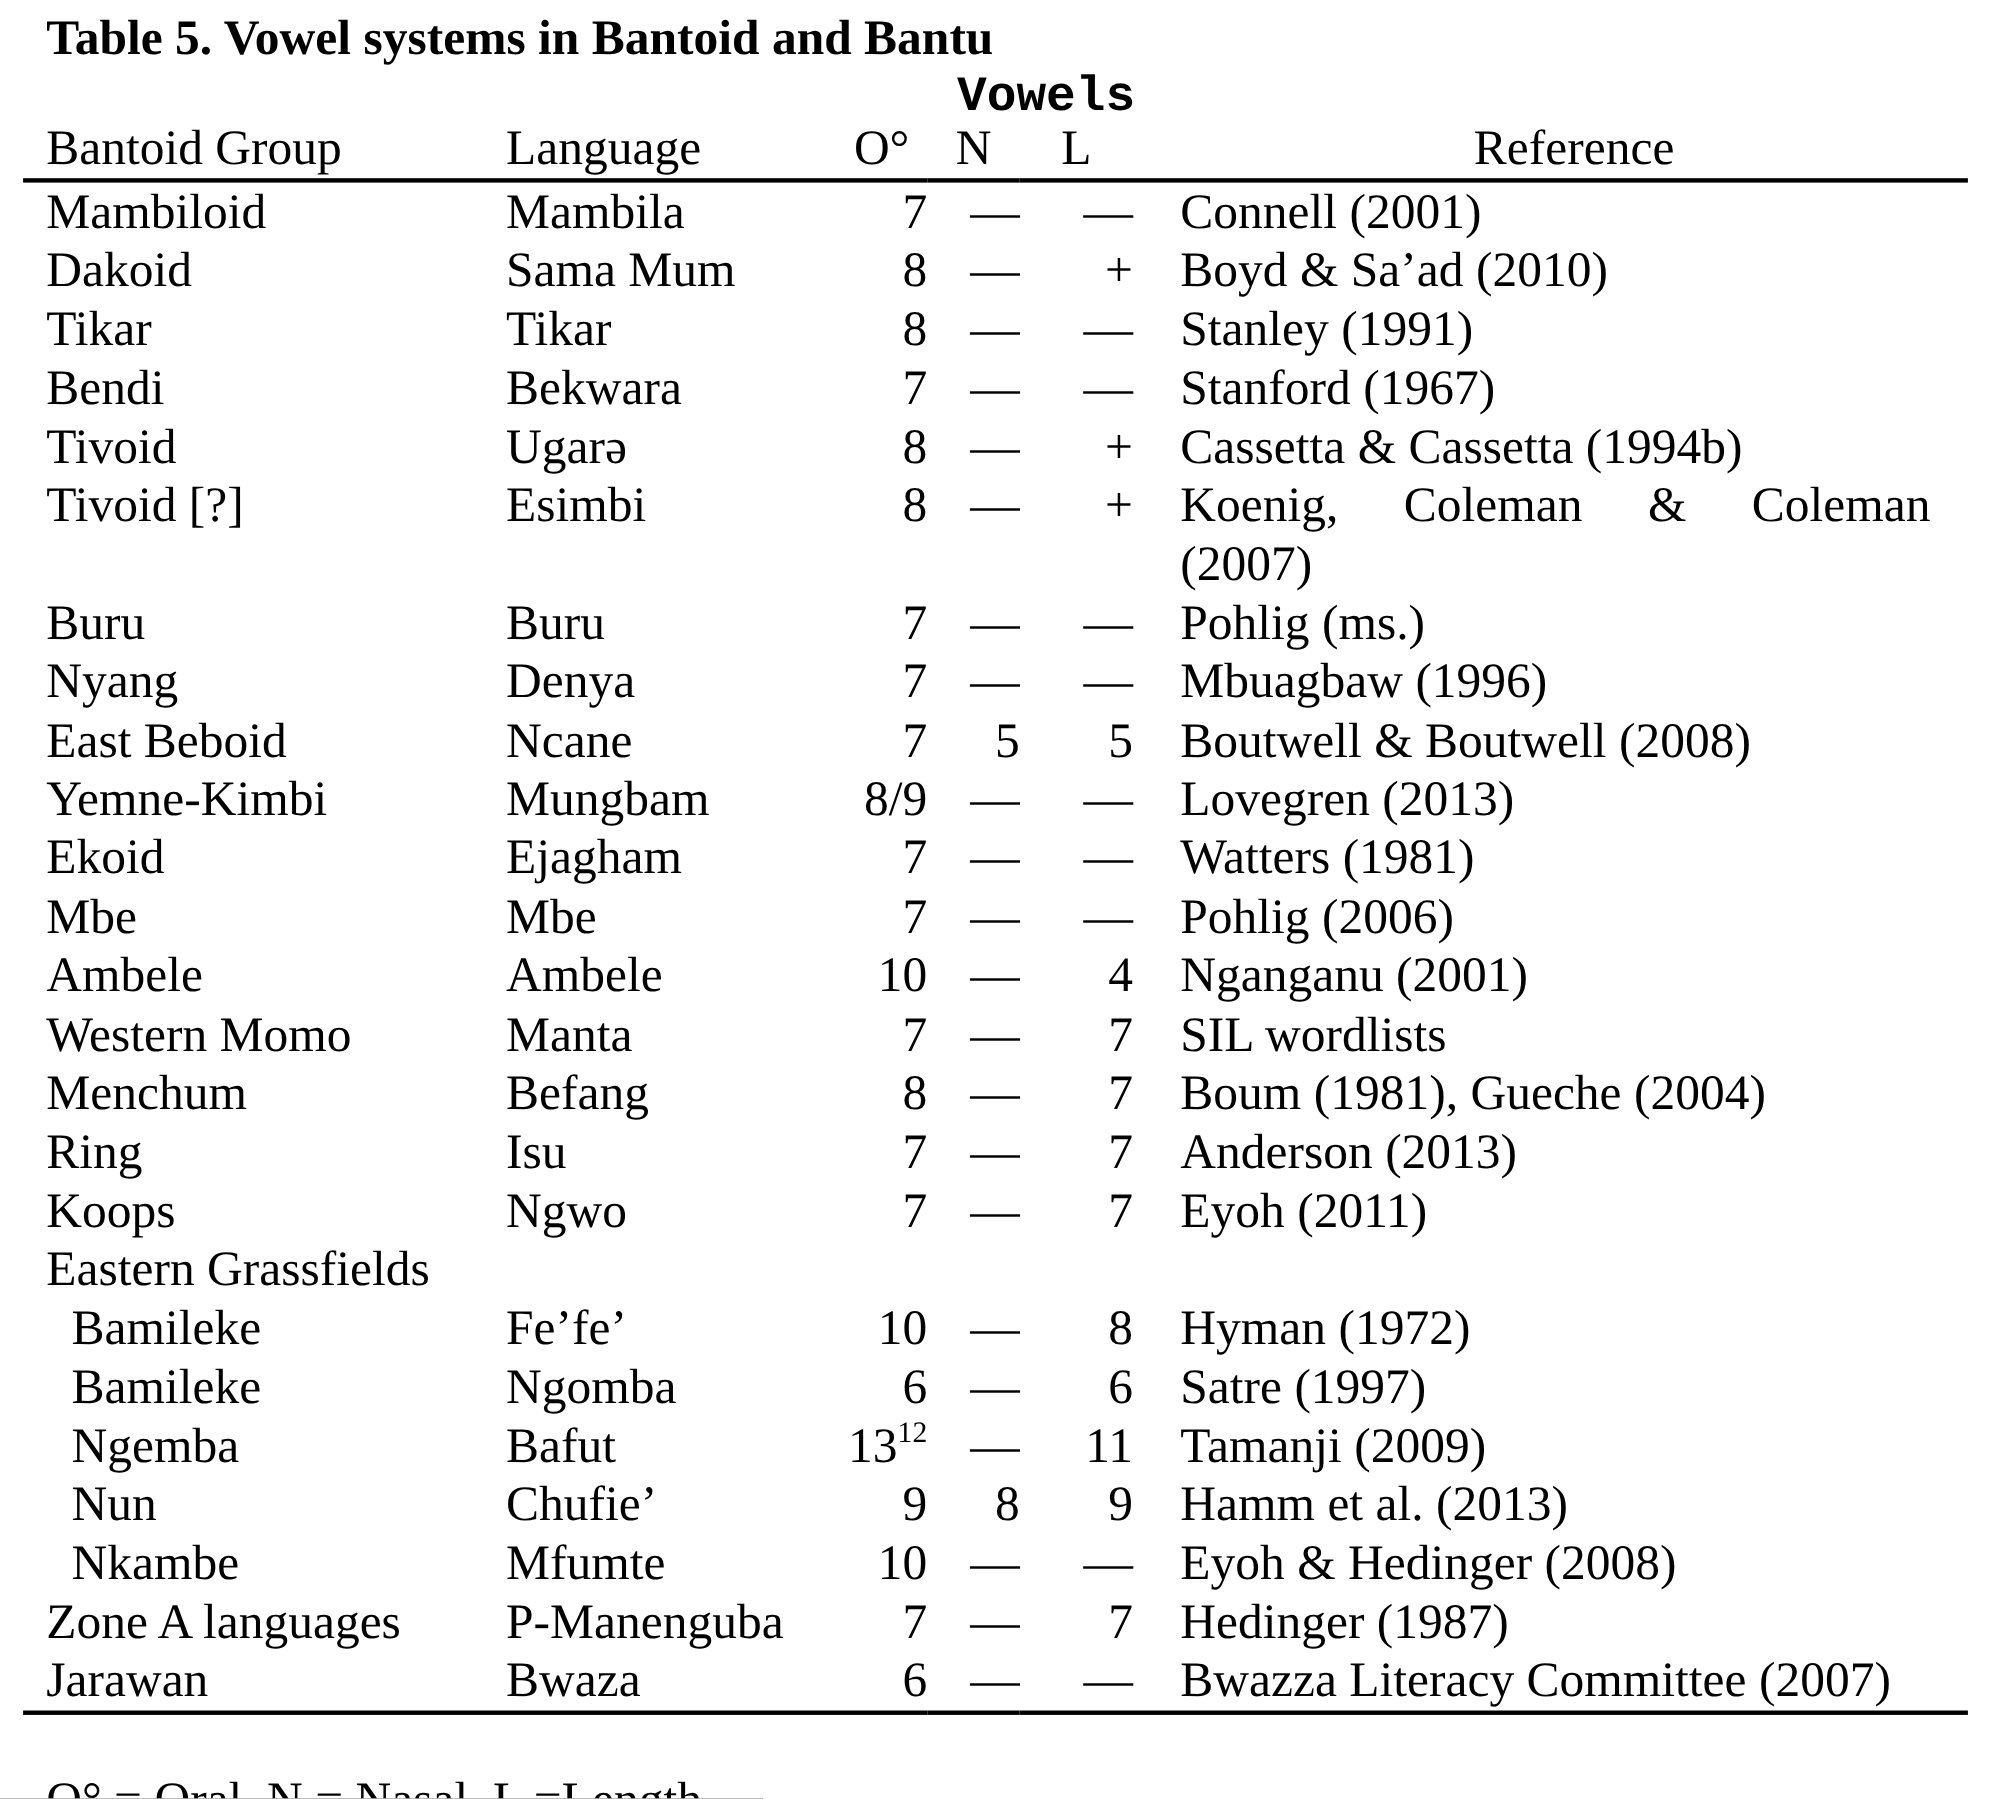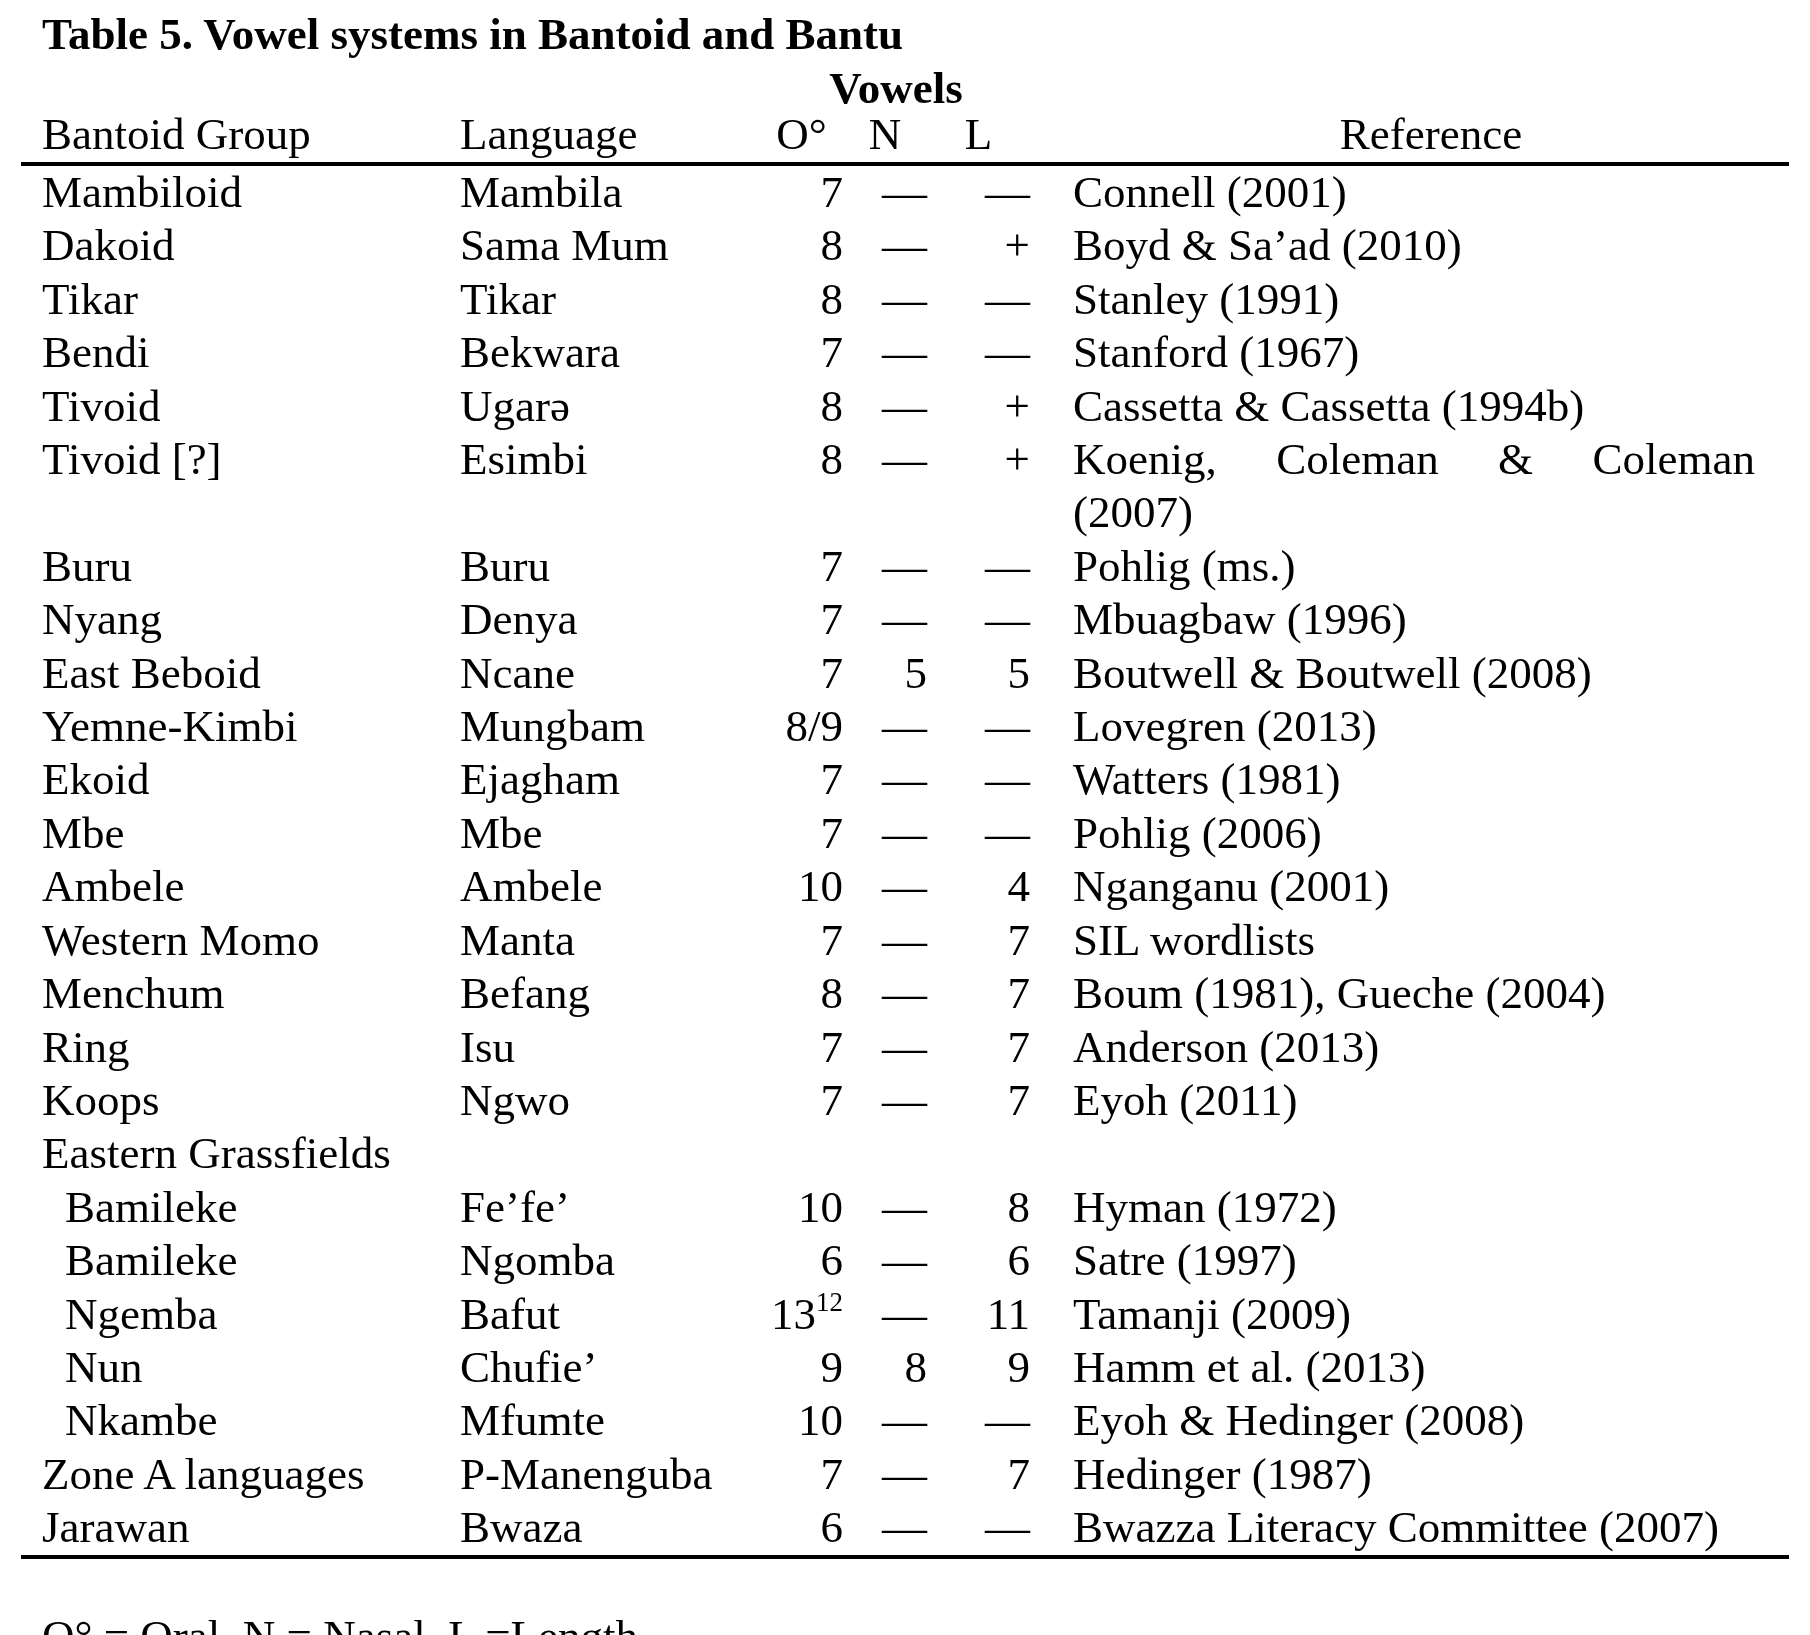--- a/index.html
+++ b/index.html
@@ -19,22 +19,23 @@
     left: 42px;
     top: 8px;
     font-weight: bold;
     white-space: nowrap;
   }
   .vowels-span {
     position: absolute;
     left: 760px;
     top: 62px;
     width: 272px;
-    text-align: center;
+    text-align: right;
     font-weight: bold;
+    font-family: Liberation Mono, monospace;
   }
   table.vowel-table {
     position: absolute;
     left: 21px;
     top: 108px;
     width: 1768px;
     border-collapse: collapse;
     table-layout: fixed;
     border-bottom: 4px solid #000;
   }

